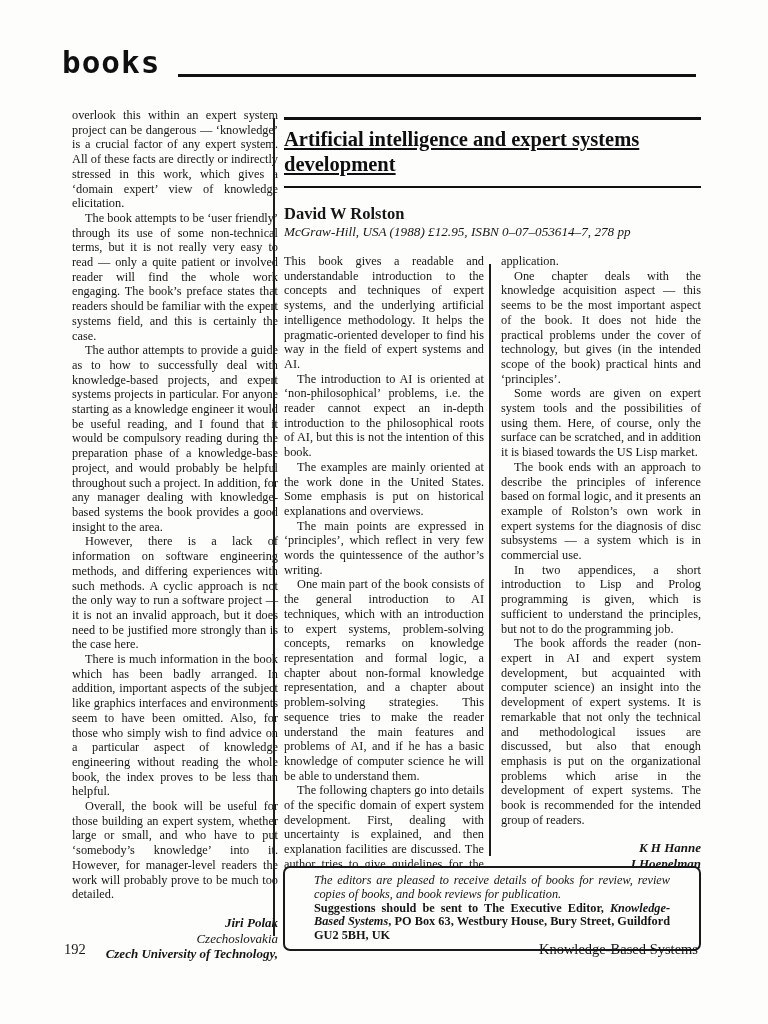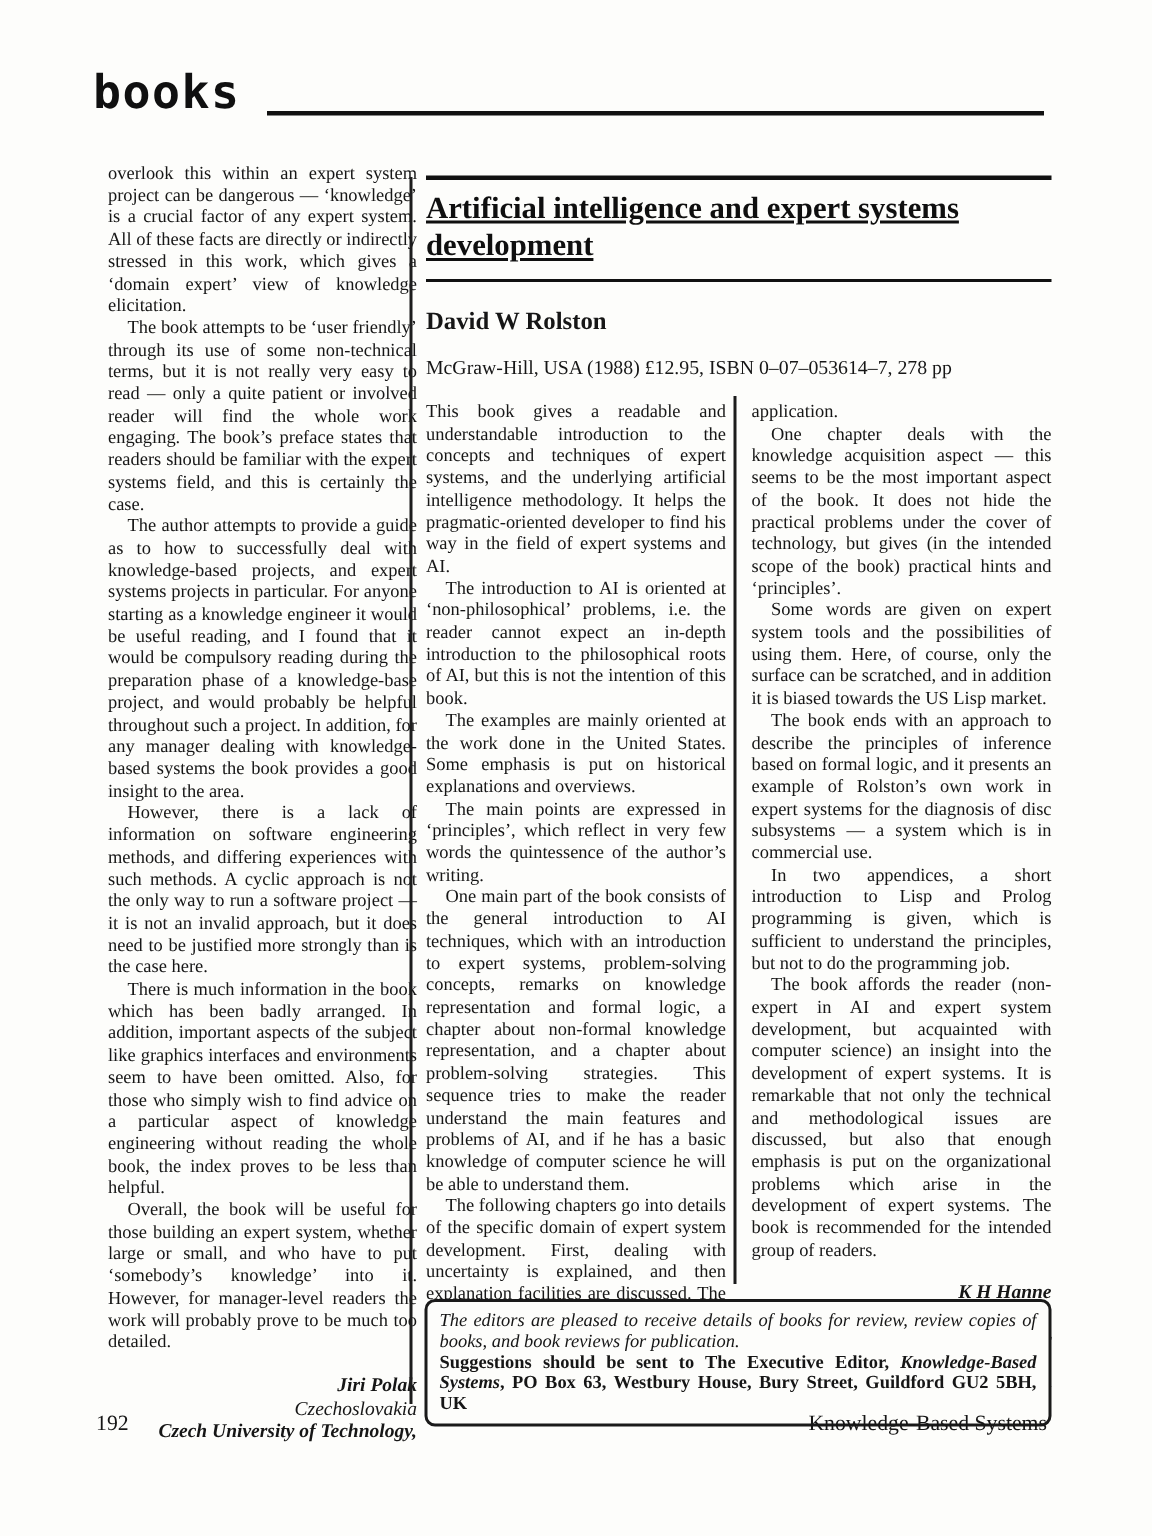--- a/index.html
+++ b/index.html
@@ -31,32 +31,32 @@
   #divider-b{left:489px;top:264px;width:2px;height:592px;background:#1c1c1c;}
   
   #review{left:284px;top:112px;width:417px;}
   .rule-top{height:3px;background:#111;margin-top:5px;}
   .review-title{
     font-size:20.5px;line-height:25px;font-weight:700;
     margin:7px 0 9px 0;color:#0f0f0f;text-decoration:underline;
   }
   .rule-mid{height:2px;background:#111;}
   .review-author{font-size:16.5px;font-weight:700;margin-top:16px;}
-  .review-imprint{font-size:13.2px;margin-top:13px;}
+  .review-imprint{font-size:13.2px;font-style:italic;}
   .review-body{display:flex;gap:17px;margin-top:14px;}
   .review-col{width:200px;}
   
   .signature{margin-top:13px;text-align:right;font-style:italic;font-size:13px;line-height:15.6px;}
   .sig-line{display:block;}
   .sig-bold{font-weight:700;}
   
   #editors-box{
     left:283px;top:866px;width:418px;
     border:2px solid #1a1a1a;border-radius:7px;
-    padding:6px 8px;box-sizing:border-box;
+    padding:6px 29px;box-sizing:border-box;
     background:#fdfdfb;
     font-size:12.3px;line-height:13.8px;text-align:justify;
   }
   .editors-italic{font-style:italic;}
   .editors-bold{font-weight:700;}
   .editors-bold .journal-italic{font-style:italic;}
   
   #footer{left:64px;top:941px;width:634px;display:flex;justify-content:space-between;
     font-size:14.5px;}
 </style>

